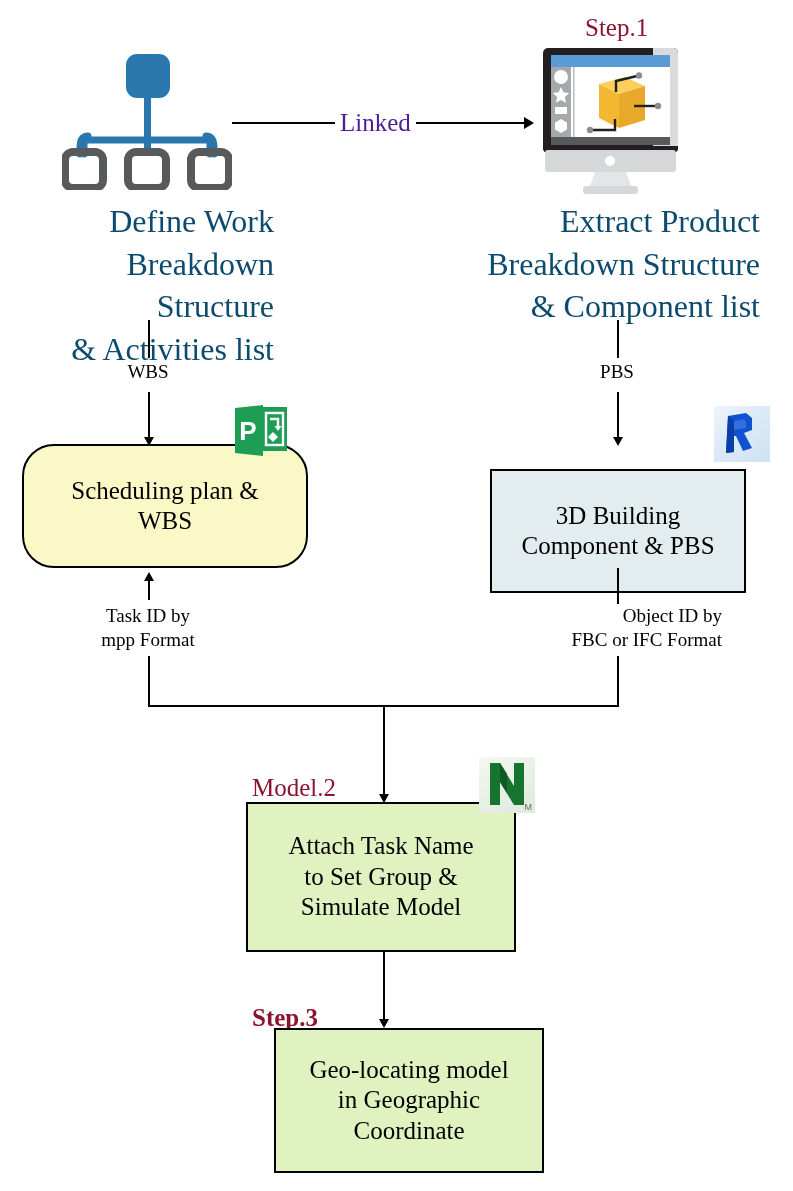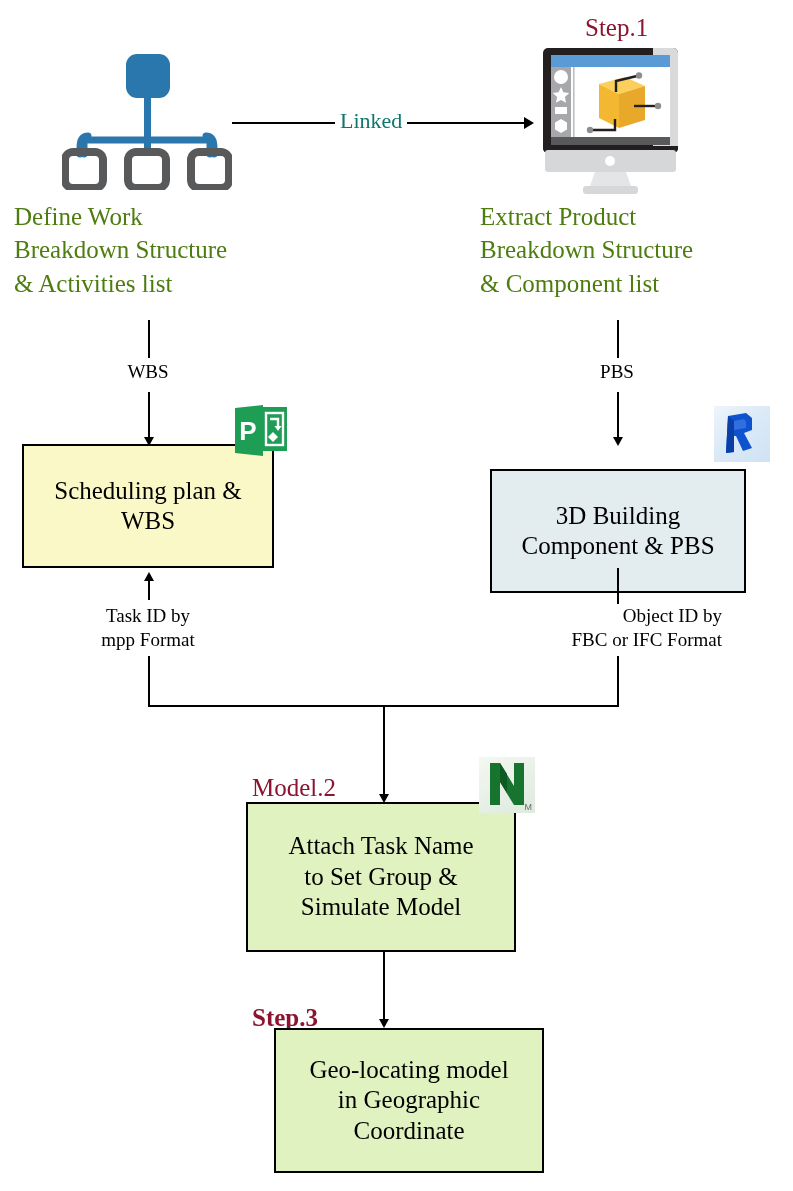--- a/index.html
+++ b/index.html
@@ -16,43 +16,43 @@
     position: relative;
     width: 793px;
     height: 1191px;
     background: #ffffff;
     overflow: hidden;
   }
   .abs { position: absolute; }
 
   
   .caption {
-    text-align: left;
-    font-size: 25px;
+    text-align: right;
+    font-size: 32px;
     line-height: 1.33;
-    color: #4d7c0f;
+    color: #0c4a6e;
     white-space: pre-line;
   }
   .edge-label {
     text-align: center;
     font-size: 19px;
     line-height: 1.25;
     color: #000;
     background: #fff;
     white-space: pre-line;
   }
   .step-label {
     font-size: 25px;
     color: #8c1430;
     line-height: 1;
     white-space: nowrap;
   }
   .linked-label {
-    font-size: 22px;
-    color: #0f766e;
+    font-size: 25px;
+    color: #4c1d95;
     background: #fff;
     padding: 0 5px;
     line-height: 1;
   }
 
   
   .box {
     box-sizing: border-box;
     border: 2px solid #000000;
     display: flex;
@@ -201,21 +201,21 @@
   <div class="abs vline" style="left:148px; top:320px; height:38px;"></div>
   <div class="abs edge-label" style="left:98px; top:360px; width:100px;">WBS</div>
   <div class="abs vline" style="left:148px; top:392px; height:48px;"></div>
   <div class="abs arrowhead-down" style="left:144px; top:437px;"></div>
 
   <div class="abs vline" style="left:617px; top:320px; height:38px;"></div>
   <div class="abs edge-label" style="left:567px; top:360px; width:100px;">PBS</div>
   <div class="abs vline" style="left:617px; top:392px; height:48px;"></div>
   <div class="abs arrowhead-down" style="left:613px; top:437px;"></div>
 
-  <div class="abs box box-yellow" style="left:22px; top:444px; width:252px; height:124px;">Scheduling plan &amp;
+  <div class="abs box box-yellow" style="left:22px; top:444px; width:286px; height:124px;border-radius:32px;">Scheduling plan &amp;
 WBS</div>
 
   <div class="abs" style="left:233px; top:404px;">
     <svg class="app-icon" viewBox="0 0 56 56" xmlns="http://www.w3.org/2000/svg">
 
       <path d="M2 4 L30 1 L30 52 L2 49 Z" fill="#1e9d55"></path>
 
       <rect x="28" y="3" width="26" height="44" fill="#1e9d55"></rect>
 
       <text x="15" y="36" font-family="Liberation Sans, sans-serif" font-size="26" font-weight="bold" fill="#ffffff" text-anchor="middle">P</text>

